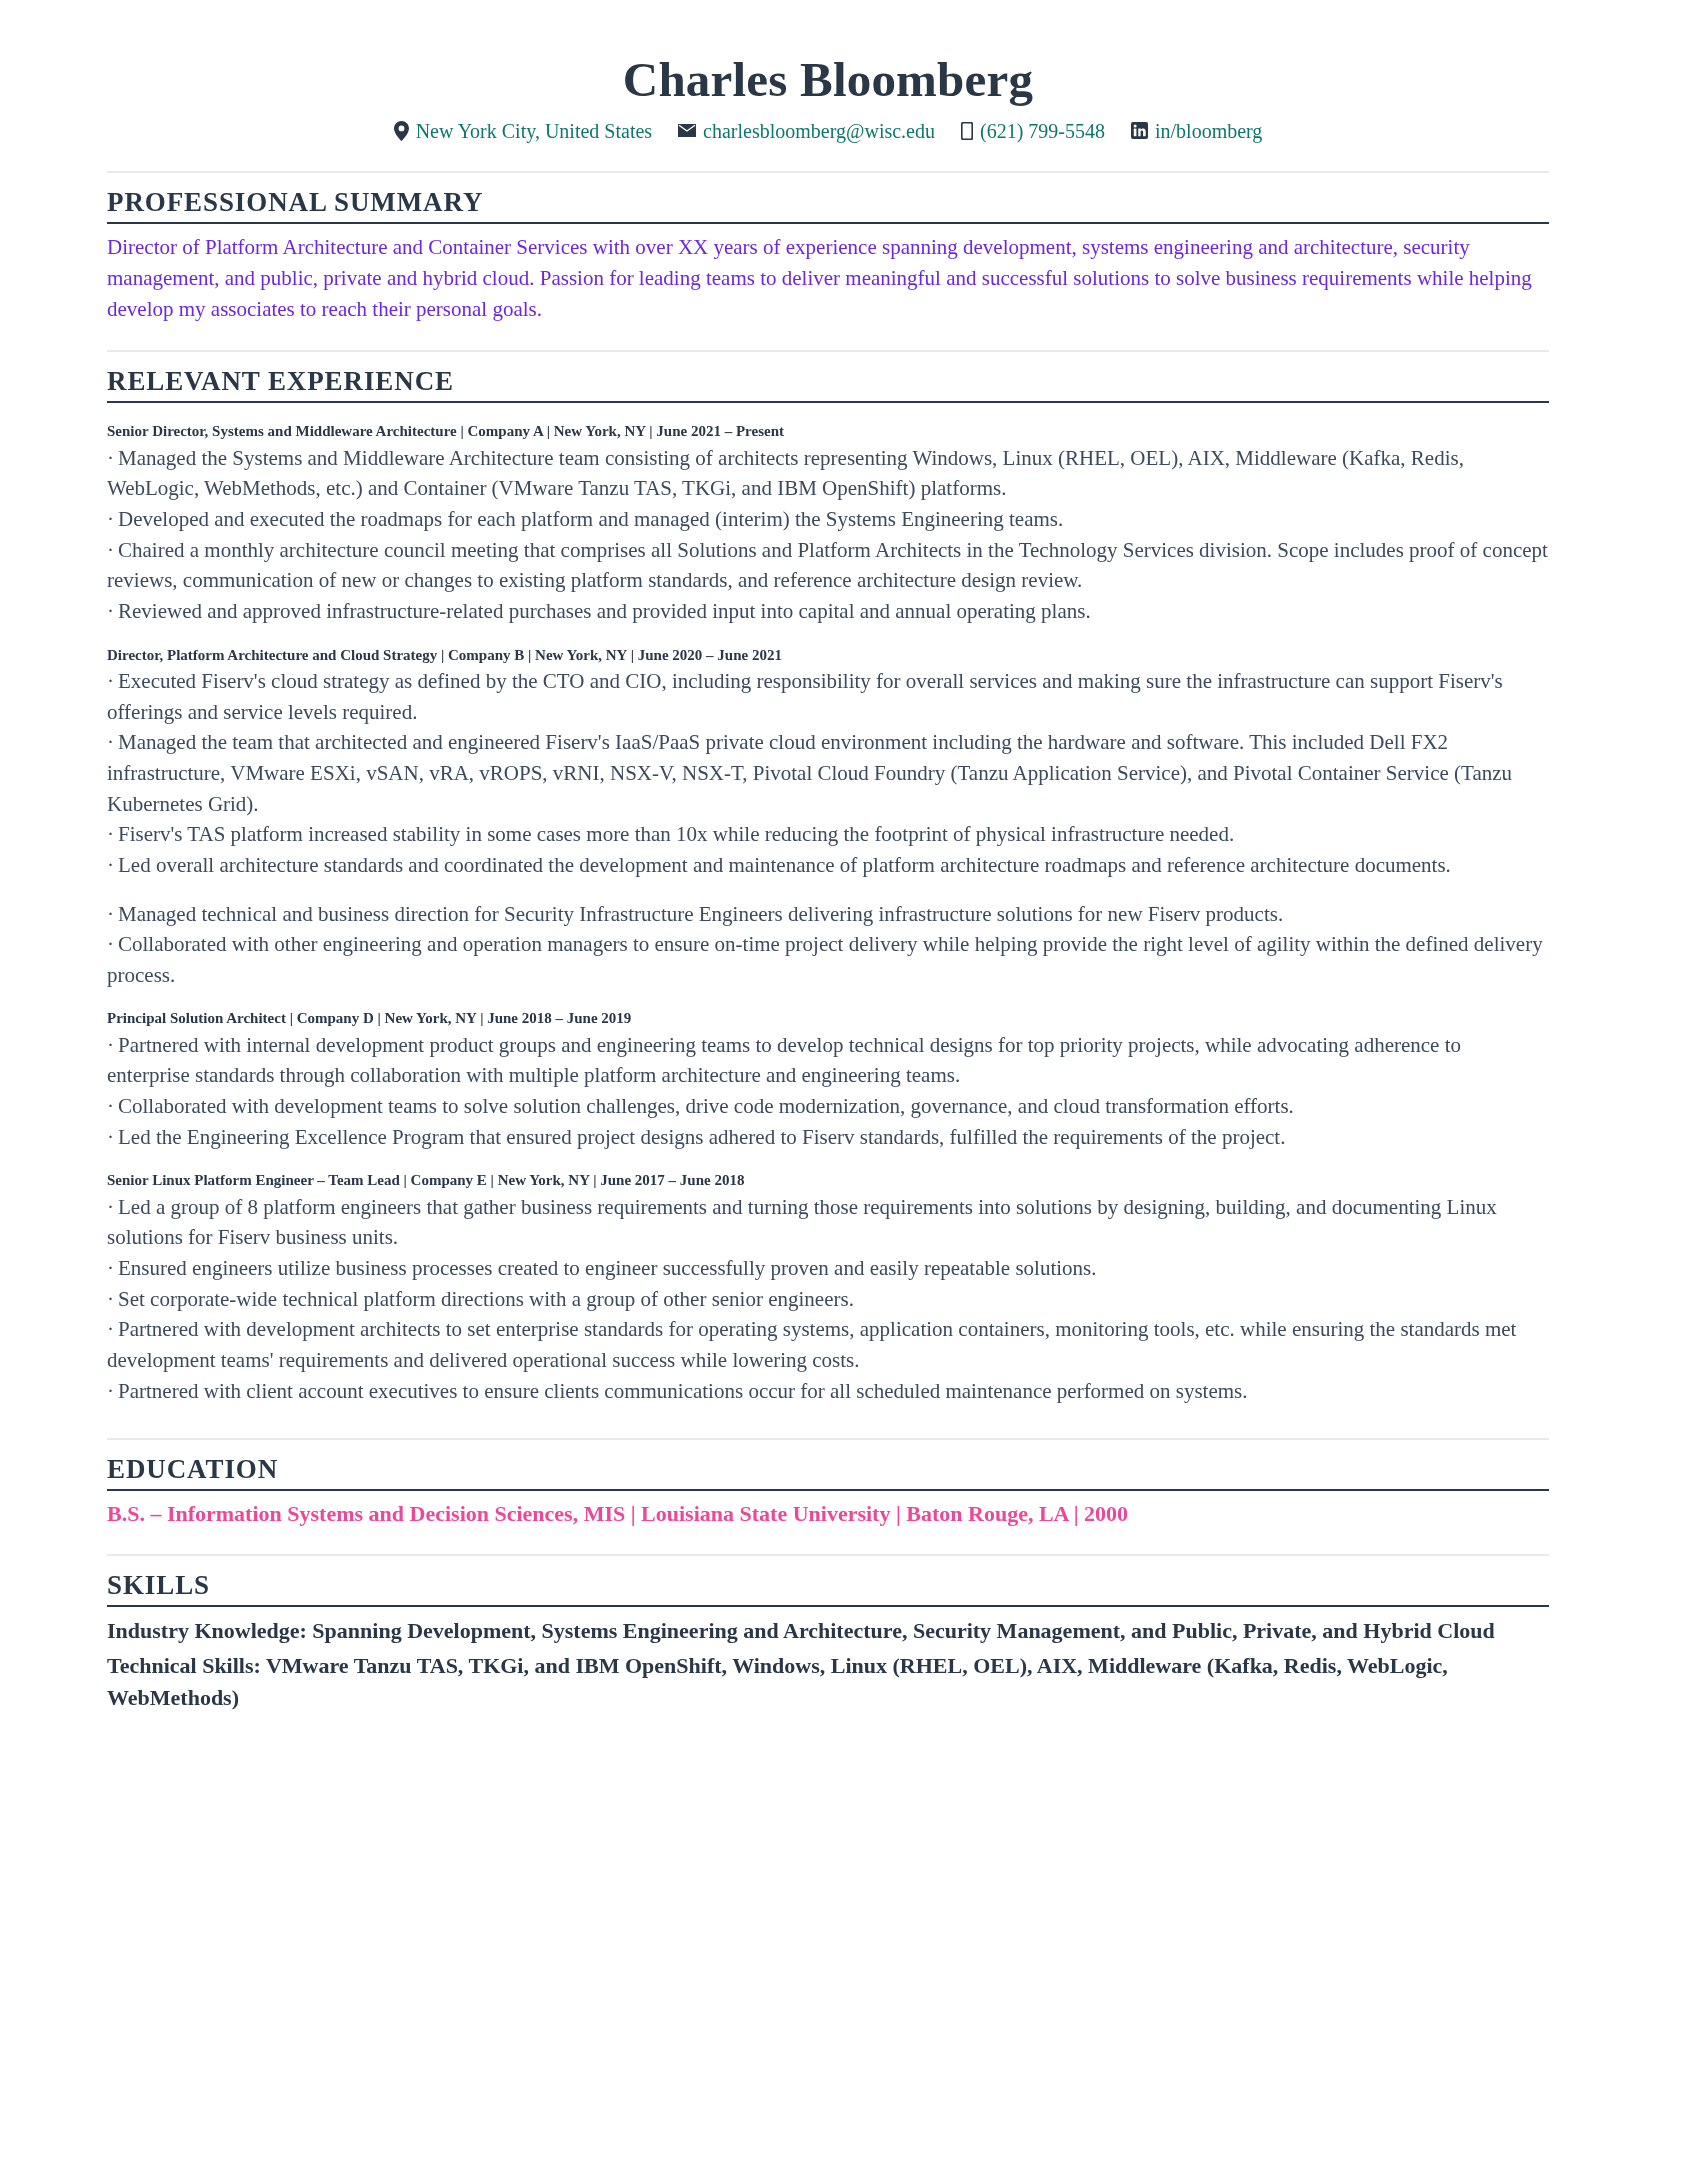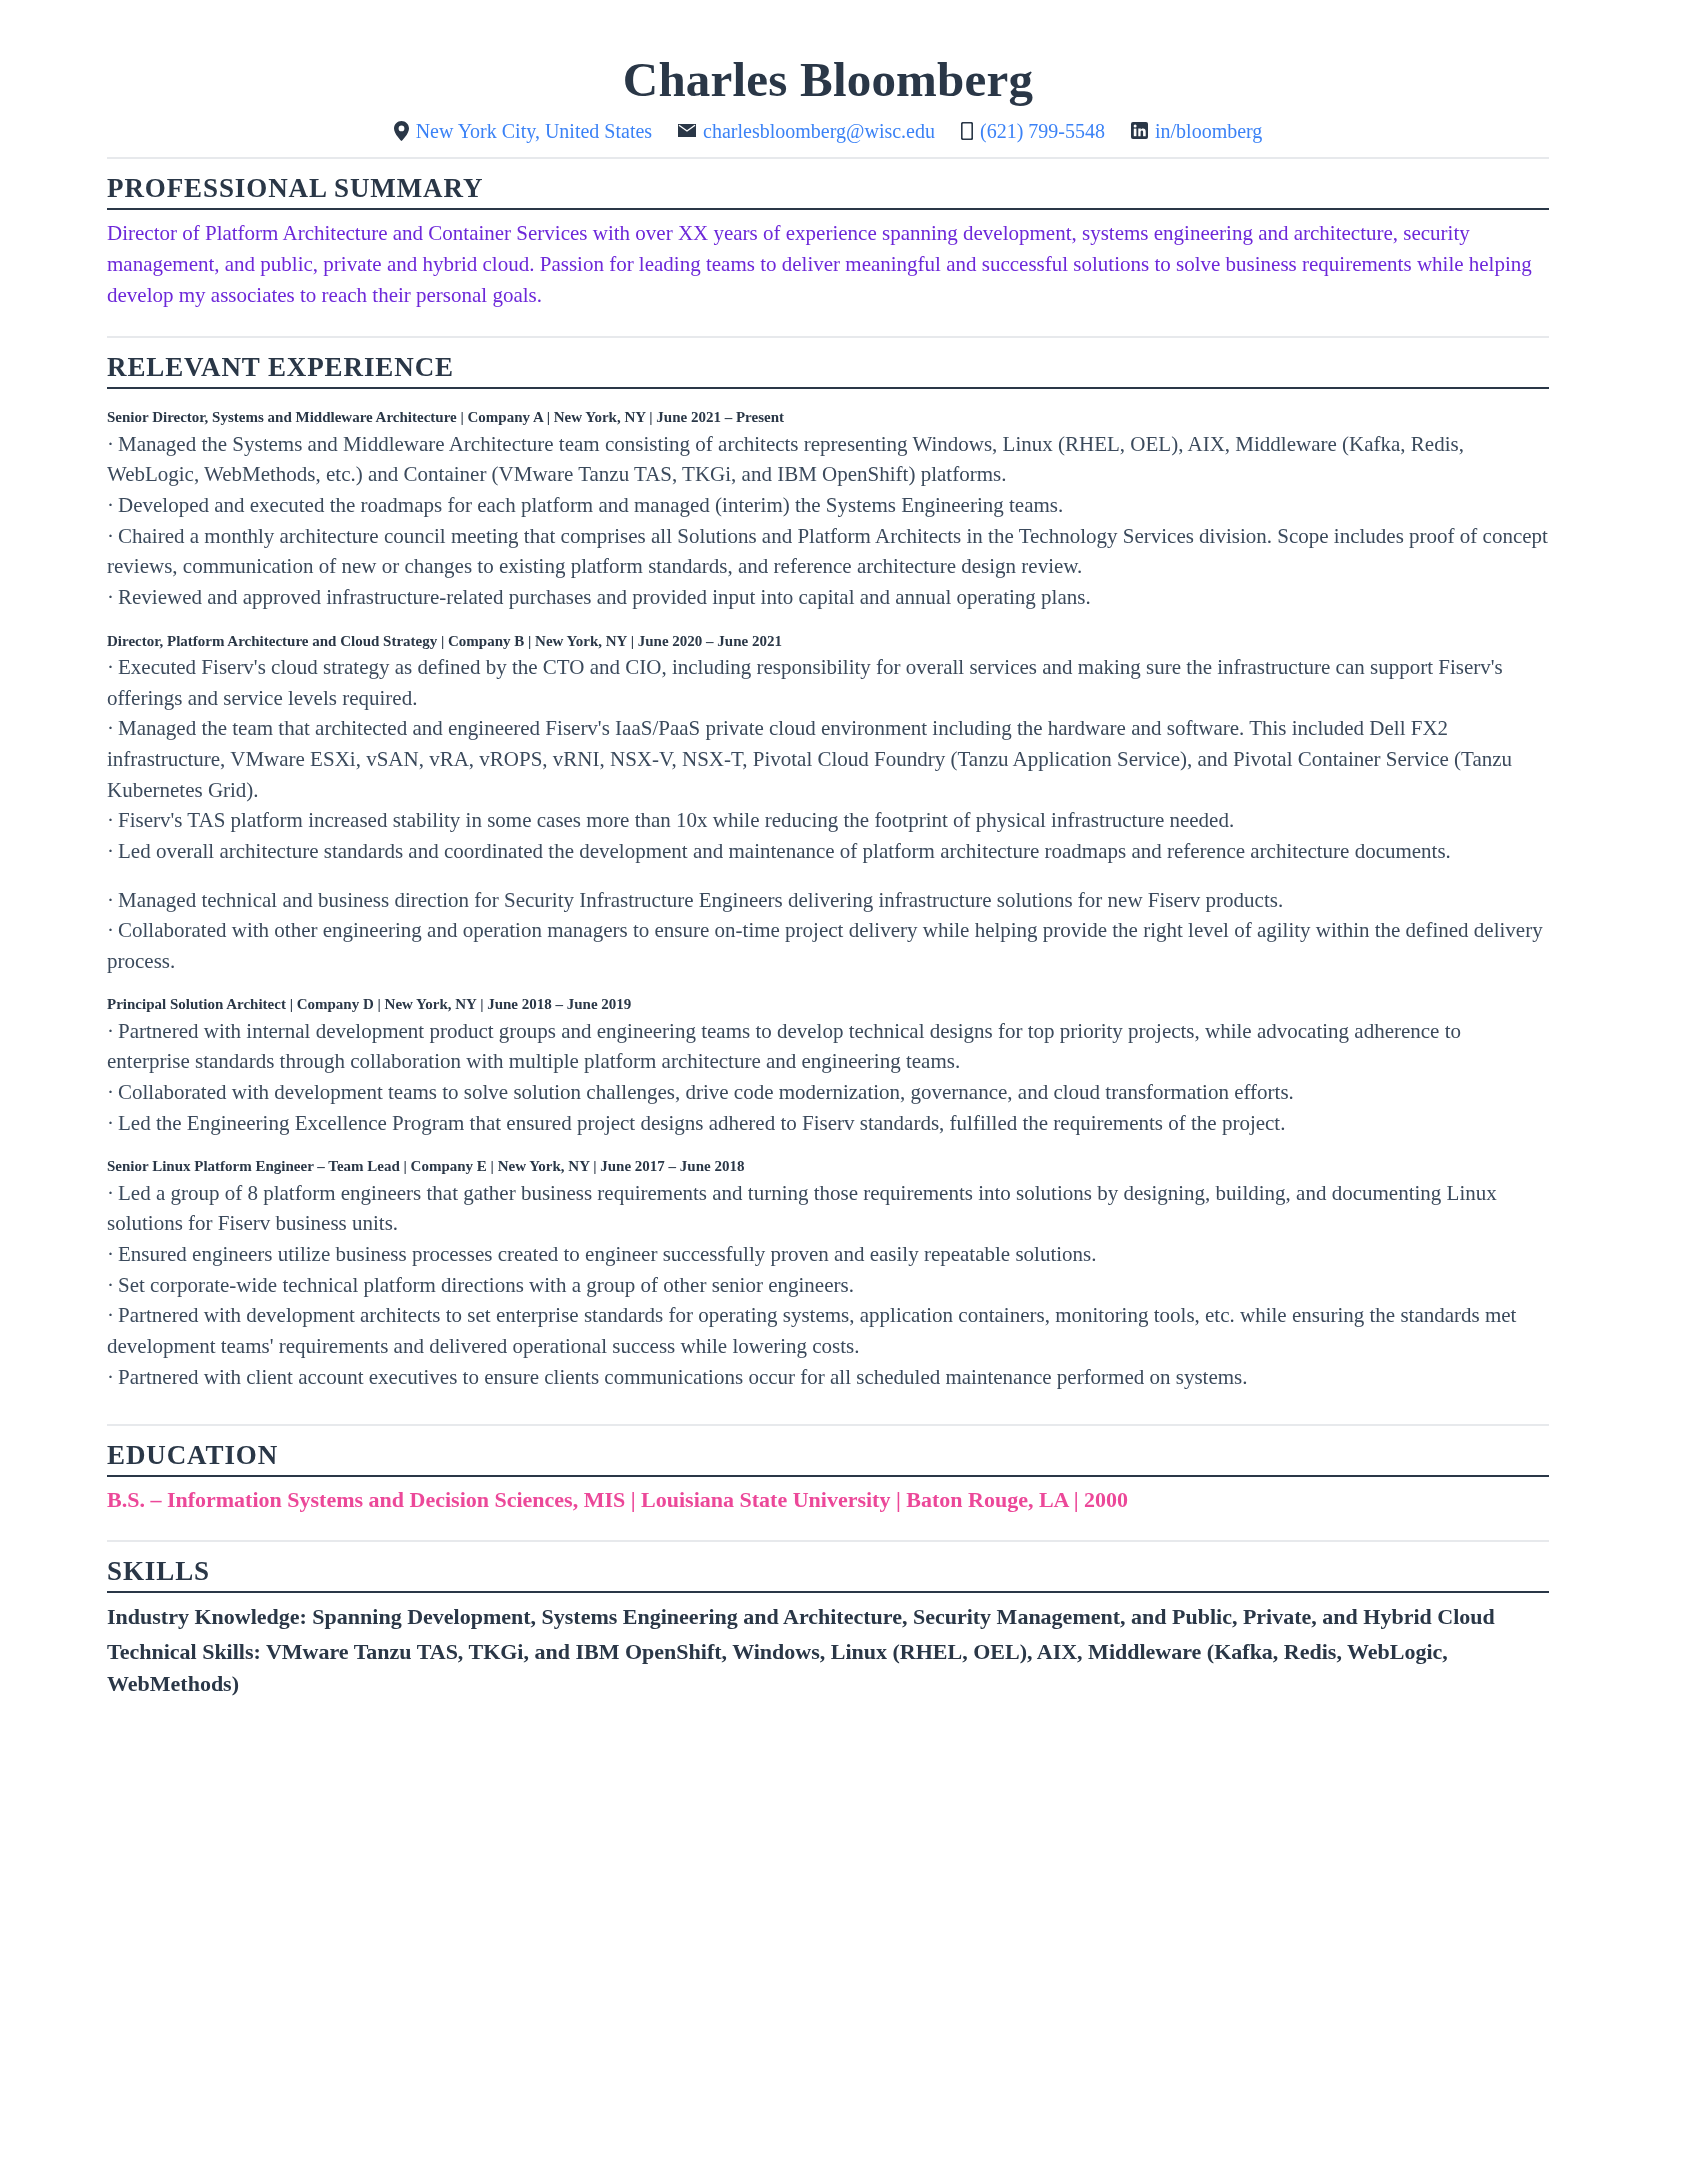--- a/index.html
+++ b/index.html
@@ -30,21 +30,21 @@
   .hdr-name {
     font-size: 49px;
     font-weight: 700;
     letter-spacing: 0.2px;
     color: #2a3747;
     line-height: 1.18;
     margin: 0 0 10px 0;
   }
   .hdr-contact {
     font-size: 20px;
-    color: #3b82f6;
+    color: #0f766e;
     line-height: 1.2;
     display: flex;
     justify-content: center;
     align-items: center;
     flex-wrap: wrap;
     gap: 8px;
   }
   .contact-item {
     display: inline-flex;
     align-items: center;
@@ -117,21 +117,21 @@
   }
   .skill-line {
     font-size: 22px;
     font-weight: 700;
     color: #2a3747;
     line-height: 1.42;
     margin-top: 4px;
   }
   .skill-line + .skill-line { }
 
-  .sp-summary { }
+  .sp-summary { margin-top: 14px; }
   .sp-exp { margin-top: 26px; }
   .sp-edu { margin-top: 32px; }
   .sp-skills { margin-top: 24px; }
 </style>
 </head>
 <body>
 
 <div class="page">
 
   <div class="hdr">

